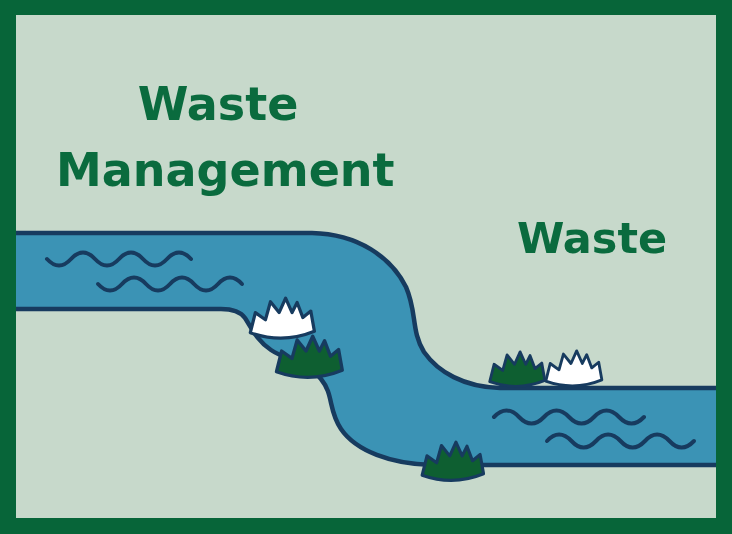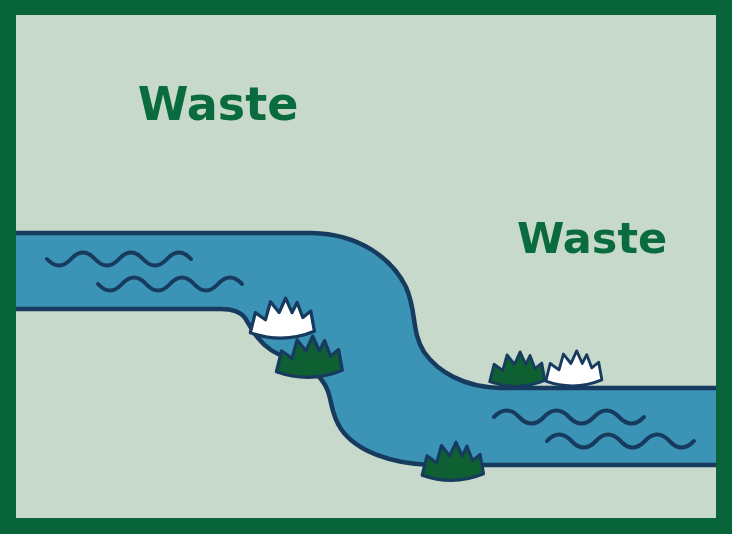--- a/index.html
+++ b/index.html
@@ -108,20 +108,21 @@
       <use href="#tuft" class="tuft-path tuft-grass" transform="translate(272,334) scale(0.74)"></use>
 
       <use href="#tuft" class="tuft-path tuft-grass" transform="translate(486,350) scale(0.62)"></use>
       <use href="#tuft" class="tuft-path tuft-lily" transform="translate(542,349) scale(0.63)"></use>
 
       <use href="#tuft" class="tuft-path tuft-grass" transform="translate(418,440) scale(0.69)"></use>
     </svg>
 
     <div class="label label-left">
       <span class="line">Waste</span>
+      <span class="line">Management</span>
     </div>
 
     <div class="label label-right">
       <span class="line">Waste</span>
     </div>
 
   </div>
 </div>
 
 </body></html>

